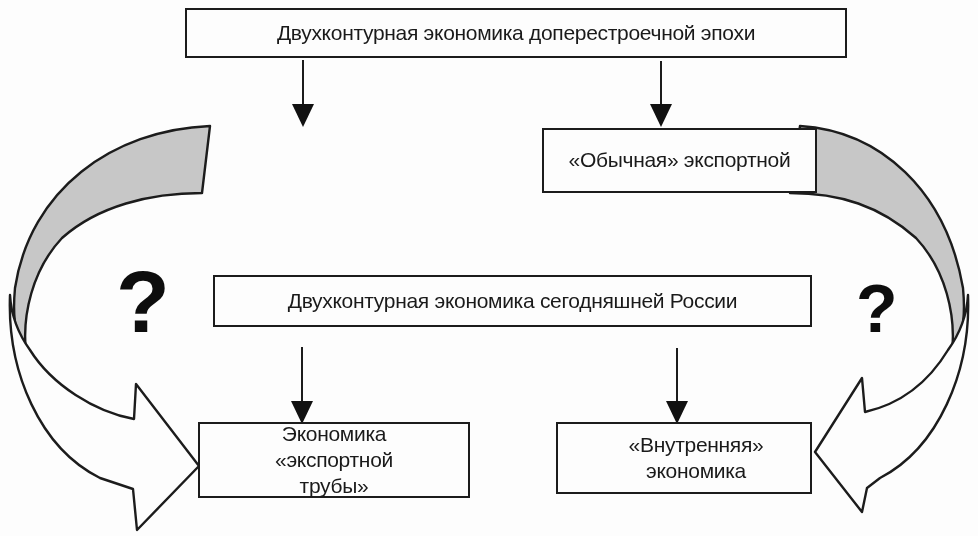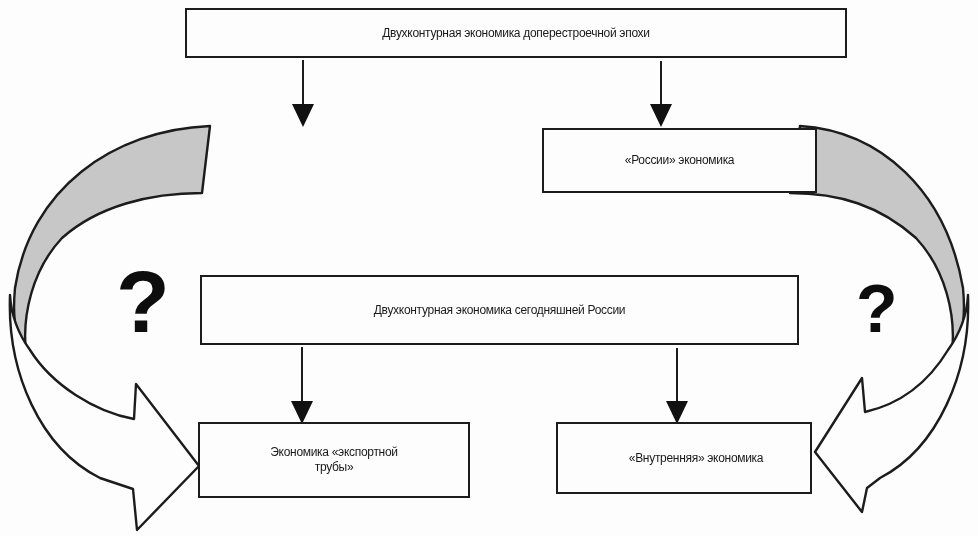--- a/index.html
+++ b/index.html
@@ -38,30 +38,30 @@
     position: absolute;
     z-index: 1;
     box-sizing: border-box;
     border: 2px solid #1c1c1c;
     background: #fdfdfd;
     display: flex;
     align-items: center;
     justify-content: center;
     text-align: center;
     color: #1a1a1a;
-    font-size: 12px;
+    font-size: 21px;
     letter-spacing: -0.3px;
     line-height: 1.25;
     white-space: pre-line;
     padding: 0 14px;
   }
   .box-top      { left: 185px; top: 8px;   width: 662px; height: 50px; }
   .box-vpk      { left: 200px; top: 125px; width: 222px; height: 68px; }
   .box-ordinary { left: 542px; top: 128px; width: 275px; height: 65px; }
-  .box-middle   { left: 200px; top: 275px; width: 599px; height: 70px; justify-content: center; }
+  .box-middle   { left: 213px; top: 275px; width: 599px; height: 52px; justify-content: center; }
   .box-export   { left: 198px; top: 422px; width: 272px; height: 76px; padding: 14px 30px; }
   .box-internal { left: 556px; top: 422px; width: 256px; height: 72px; padding-left: 38px; }
   .qmark {
     position: absolute;
     z-index: 2;
     color: #0d0d0d;
     font-weight: 700;
     font-family: "Liberation Sans", "DejaVu Sans", sans-serif;
     line-height: 1;
   }
@@ -131,21 +131,21 @@
       <path class="connector-head" d="M 677,424 L 666,401 L 688,401 Z"></path>
     </g>
   </svg>
 
   <div class="box box-top">
     <span>Двухконтурная экономика доперестроечной эпохи</span>
   </div>
 
 
   <div class="box box-ordinary">
-    <span>«России» экономика</span>
+    <span>«Обычная» экспортной</span>
   </div>
 
   <div class="box box-middle">
     <span>Двухконтурная экономика сегодняшней России</span>
   </div>
 
   <div class="box box-export">
     <span>Экономика «экспортной
 трубы»</span>
   </div>

